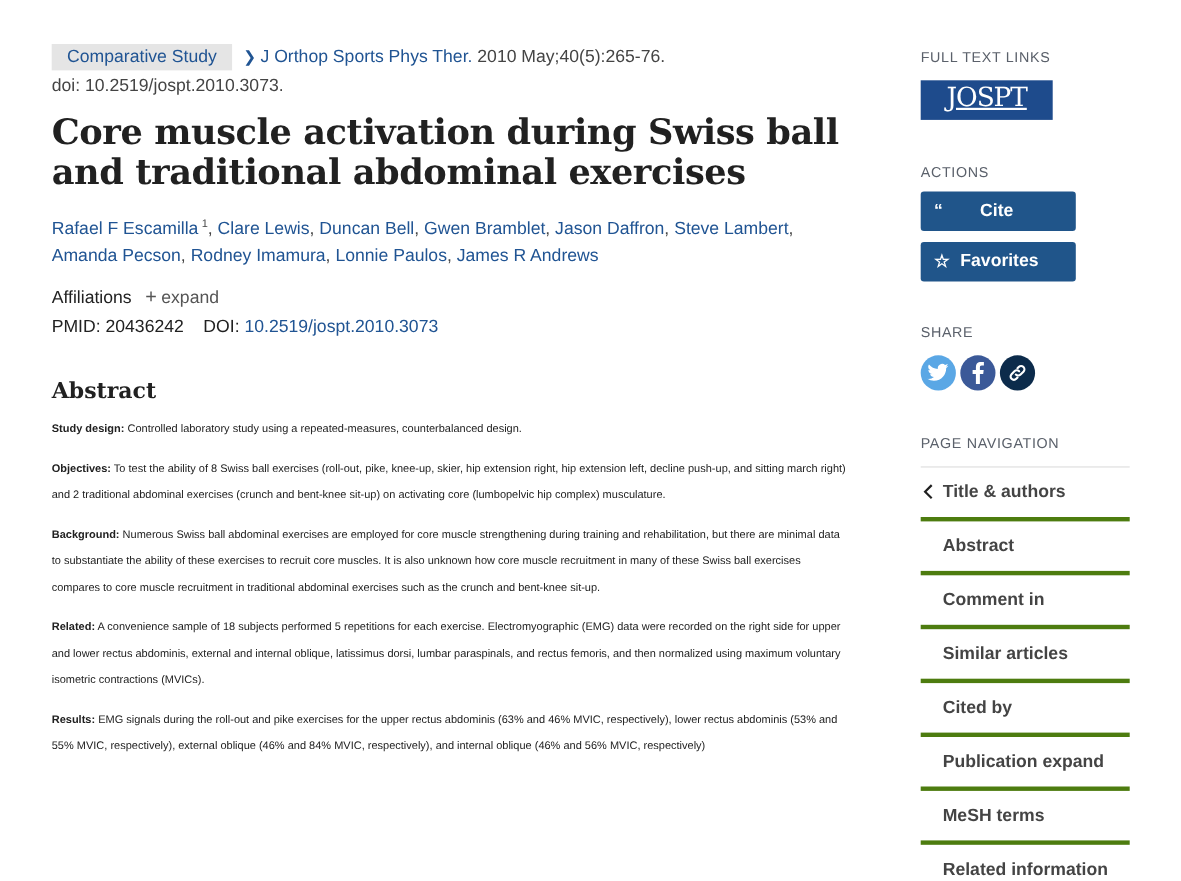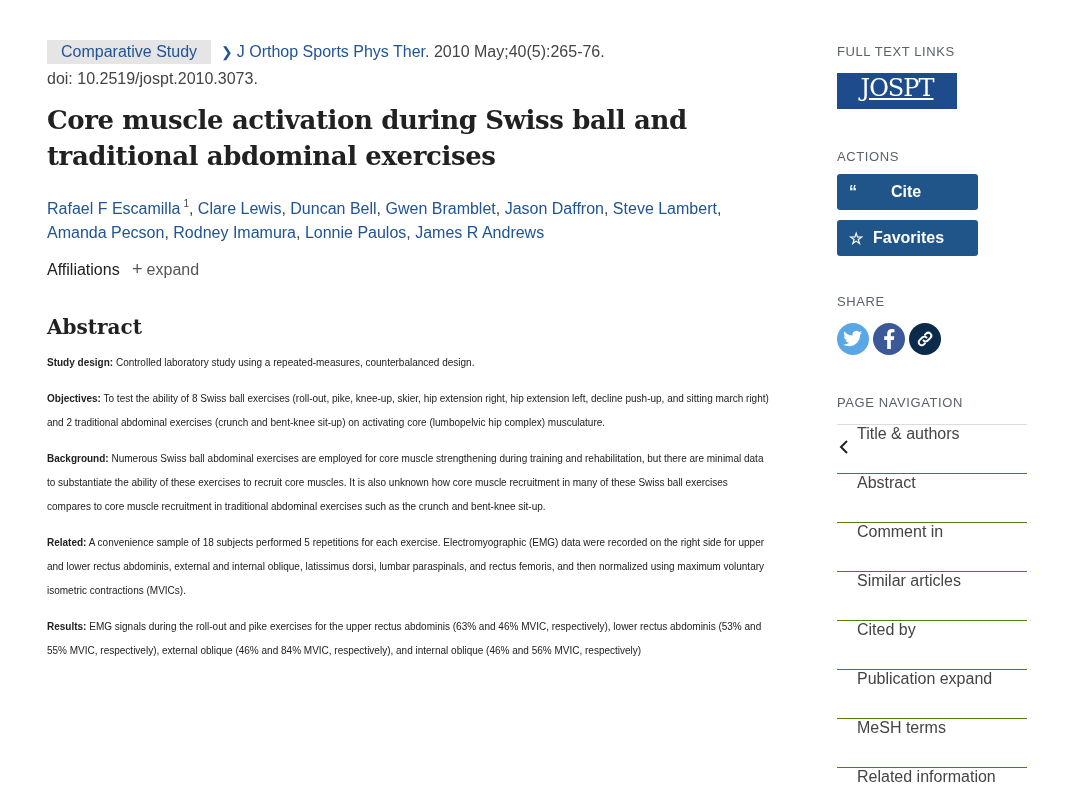--- a/index.html
+++ b/index.html
@@ -8,21 +8,21 @@
 
     .main { position: absolute; left: 47px; top: 40px; width: 725px; }
     .right { position: absolute; left: 837px; top: 44px; width: 190px; }
 
     .cite-line { font-size: 16px; line-height: 22px; color: #444; }
     .badge { display: inline-block; background: #e5e5e5; color: #205493; padding: 0 14px; height: 24px; line-height: 24px; font-size: 16px; margin-right: 10px; }
     .journal-link { color: #205493; text-decoration: none; }
     .chev { color: #205493; font-size: 14px; margin-right: 4px; }
     .doi-line { margin-top: 6px; font-size: 16px; color: #444; }
 
-    h1.title { font-family: "DejaVu Serif", serif; font-size: 26px; line-height: 36px; font-weight: bold; color: #212121; margin-top: 14px; letter-spacing: -0.4px; }
+    h1.title { font-family: "DejaVu Serif", serif; font-size: 32px; line-height: 36px; font-weight: bold; color: #212121; margin-top: 14px; letter-spacing: -0.4px; }
 
     .authors { margin-top: 18px; font-size: 16px; line-height: 24px; color: #205493; }
     .authors a { color: #205493; text-decoration: none; }
     .authors sup { font-size: 10px; color: #444; vertical-align: 7px; margin-left: 3px; }
     .authors .sep { color: #444; }
 
     .affil { margin-top: 12px; font-size: 16px; line-height: 24px; color: #212121; }
     .expand { color: #555; margin-left: 8px; }
     .expand .plus { font-size: 18px; margin-right: 4px; }
     .ids { font-size: 16px; line-height: 24px; margin-top: 3px; }
@@ -43,41 +43,48 @@
     .btn.fav .lbl { margin-left: 2px; }
     .share-label { margin-top: 38px; }
     .share { display: flex; gap: 4px; margin-top: 14px; }
     .circle { width: 32px; height: 32px; border-radius: 50%; display: flex; align-items: center; justify-content: center; }
     .tw { background: #5aa7e5; }
     .fb { background: #3b5998; }
     .ln { background: #0c2b4b; }
 
     .nav-label { margin-top: 40px; }
     .nav { margin-top: 14px; border-top: 1px solid #dcdcdc; }
-    .nav-item { height: 49px; border-bottom: 1px solid #4d7c0f; display: flex; align-items: flex-start; padding-left: 20px; font-size: 16px; color: #444; cursor: pointer; position: relative; }
+    .nav-item { height: 49px; border-bottom: 4px solid #4d7c0f; display: flex; align-items: center; padding-left: 20px; font-size: 16px; color: #444; cursor: pointer; position: relative; font-weight: bold; }
     .nav-item .back { position: absolute; left: 2px; top: 15px; }
   </style>
 </head>
 <body>
 
 <div class="main">
   <div class="cite-line">
     <span class="badge">Comparative Study</span><span class="chev">❯</span><a href="#" class="journal-link">J Orthop Sports Phys Ther.</a><span> 2010 May;40(5):265-76.</span>
   </div>
   <div class="doi-line">doi: 10.2519/jospt.2010.3073.</div>
 
   <h1 class="title">Core muscle activation during Swiss ball and traditional abdominal exercises</h1>
 
   <div class="authors">
     <a href="#">Rafael F Escamilla</a><sup>1</sup><span class="sep">, </span><a href="#">Clare Lewis</a><span class="sep">, </span><a href="#">Duncan Bell</a><span class="sep">, </span><a href="#">Gwen Bramblet</a><span class="sep">, </span><a href="#">Jason Daffron</a><span class="sep">, </span><a href="#">Steve Lambert</a><span class="sep">, </span><a href="#">Amanda Pecson</a><span class="sep">, </span><a href="#">Rodney Imamura</a><span class="sep">, </span><a href="#">Lonnie Paulos</a><span class="sep">, </span><a href="#">James R Andrews</a>
   </div>
 
   <div class="affil">
     <span>Affiliations</span>
     <span class="expand"><span class="plus">+</span><span>expand</span></span>
+  </div>
+  <div class="ids">
+    <span class="lbl">PMID:</span>
+    <span>20436242</span>
+    &nbsp;&nbsp;
+    <span class="lbl">DOI:</span>
+    <a href="#">10.2519/jospt.2010.3073</a>
   </div>
 
   <h2 class="abstract-h">Abstract</h2>
 
   <p class="abs-p first"><b>Study design:</b><span> Controlled laboratory study using a repeated-measures, counterbalanced design.</span></p>
   <p class="abs-p"><b>Objectives:</b><span> To test the ability of 8 Swiss ball exercises (roll-out, pike, knee-up, skier, hip extension right, hip extension left, decline push-up, and sitting march right) and 2 traditional abdominal exercises (crunch and bent-knee sit-up) on activating core (lumbopelvic hip complex) musculature.</span></p>
   <p class="abs-p"><b>Background:</b><span> Numerous Swiss ball abdominal exercises are employed for core muscle strengthening during training and rehabilitation, but there are minimal data to substantiate the ability of these exercises to recruit core muscles. It is also unknown how core muscle recruitment in many of these Swiss ball exercises compares to core muscle recruitment in traditional abdominal exercises such as the crunch and bent-knee sit-up.</span></p>
   <p class="abs-p"><b>Related:</b><span> A convenience sample of 18 subjects performed 5 repetitions for each exercise. Electromyographic (EMG) data were recorded on the right side for upper and lower rectus abdominis, external and internal oblique, latissimus dorsi, lumbar paraspinals, and rectus femoris, and then normalized using maximum voluntary isometric contractions (MVICs).</span></p>
   <p class="abs-p"><b>Results:</b><span> EMG signals during the roll-out and pike exercises for the upper rectus abdominis (63% and 46% MVIC, respectively), lower rectus abdominis (53% and 55% MVIC, respectively), external oblique (46% and 84% MVIC, respectively), and internal oblique (46% and 56% MVIC, respectively)</span></p>
 </div>

